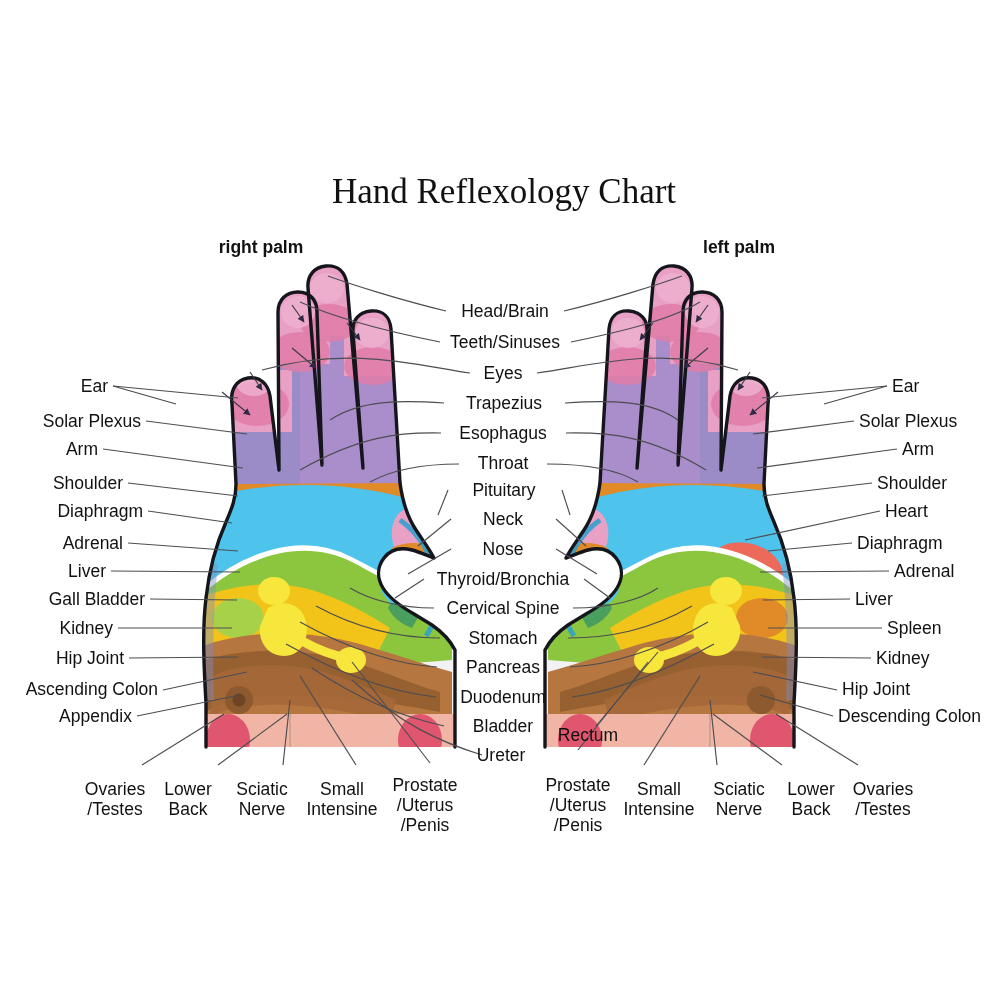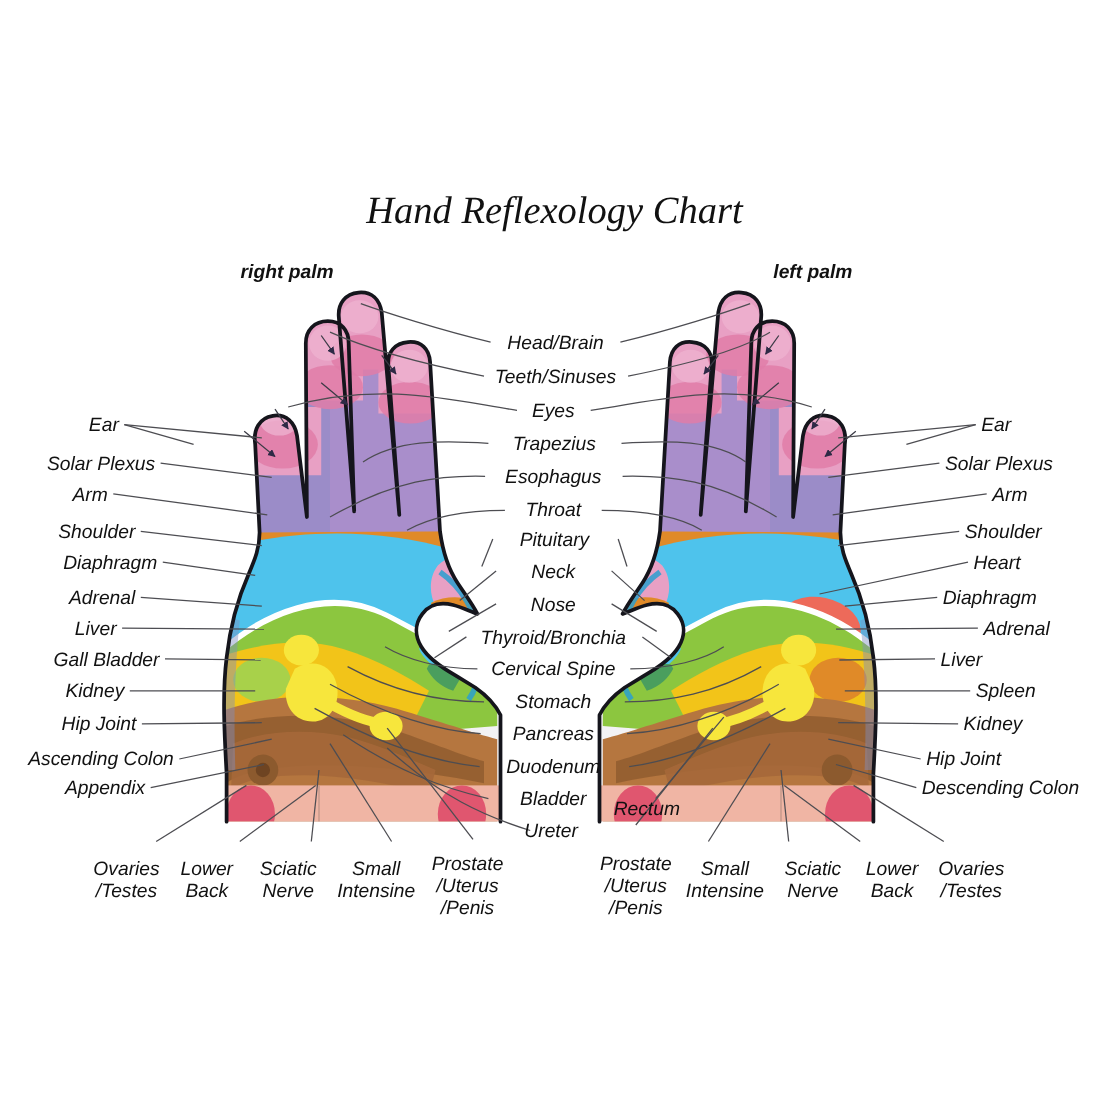--- a/index.html
+++ b/index.html
@@ -1,19 +1,19 @@
 <!DOCTYPE html>
 <html><head>
 <meta charset="utf-8">
 <title>Hand Reflexology Chart</title>
 <style>
   html,body{margin:0;padding:0;background:#ffffff;}
   body{width:1000px;height:1000px;overflow:hidden;
        font-family:"Liberation Sans",sans-serif;color:#111;}
-  #stage{position:relative;width:865px;height:1000px;background:#737373;font-style:italic;}
+  #stage{position:relative;width:865px;height:1000px;background:#737373;}
   svg{display:block;}
   .ttl{font-family:"Liberation Serif",serif;font-size:35px;fill:#111;text-anchor:middle;}
   .palmlab{font-family:"Liberation Sans",sans-serif;font-size:17.5px;font-weight:700;fill:#111;text-anchor:middle;}
   .lab{font-family:"Liberation Sans",sans-serif;font-size:17.5px;fill:#111;}
   .lab.r{text-anchor:end;}
   .lab.l{text-anchor:start;}
   .lab.c{text-anchor:middle;}
   .ldr{stroke:#4d4d52;stroke-width:1.15;fill:none;}
   .ldr2{stroke:#3a3a45;stroke-width:1.15;fill:none;}
   .outl{stroke:#15151c;stroke-width:3.4;fill:none;stroke-linejoin:round;stroke-linecap:round;}

